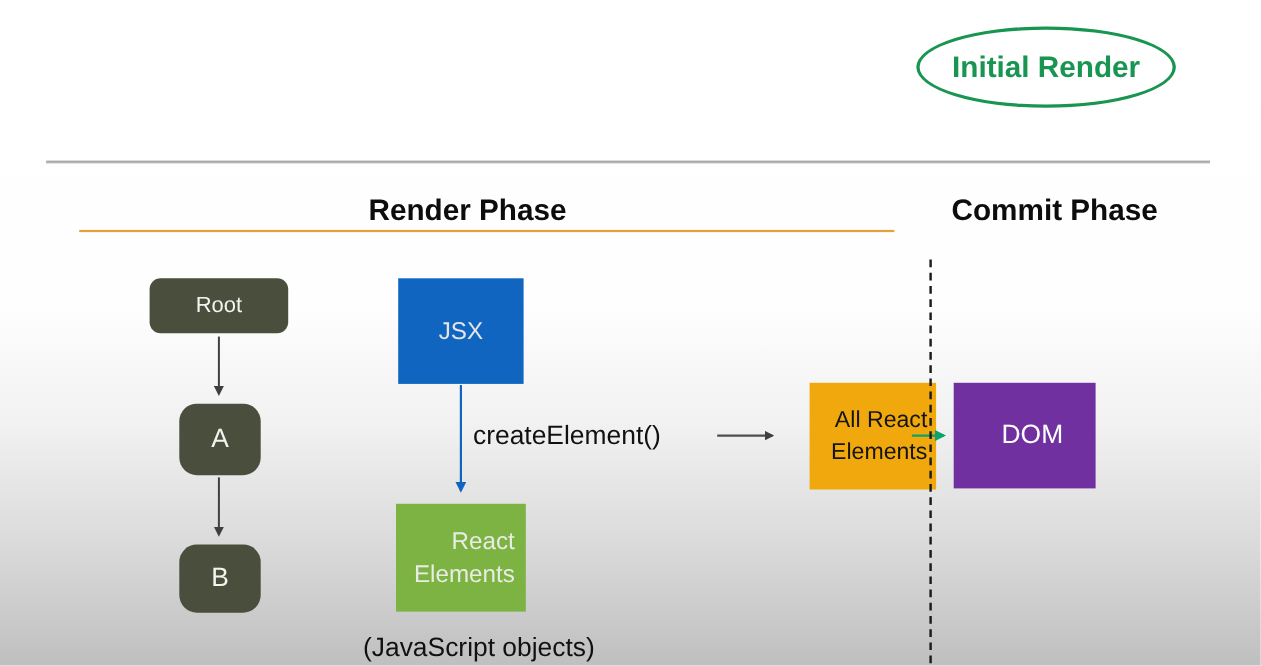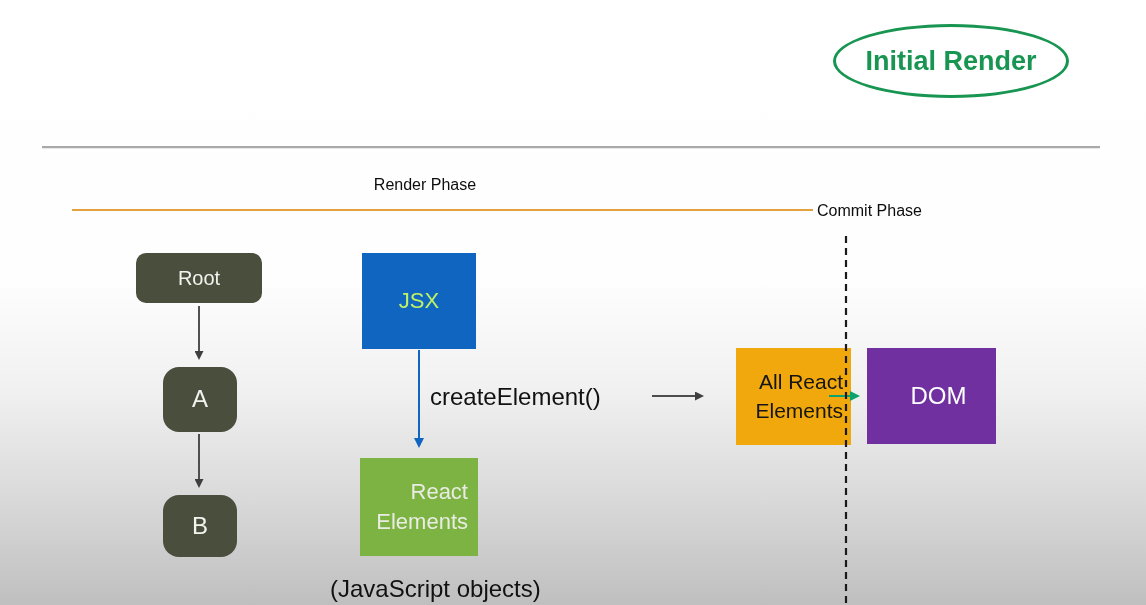--- a/index.html
+++ b/index.html
@@ -19,38 +19,38 @@
   .title{
     position:absolute;left:45px;top:68px;margin:0;
     font-size:51px;font-weight:400;color:#3c3d3f;letter-spacing:0;
     white-space:nowrap;
   }
   .divider{
     position:absolute;left:42px;top:146px;width:1058px;height:2px;
     background:#a9a9a9;border-bottom:1px solid #e8e8e8;
   }
   .phase-label{
-    position:absolute;top:176px;font-size:16px;font-weight:400;color:#0d0d0d;
+    position:absolute;top:176px;font-size:27px;font-weight:700;color:#0d0d0d;
     white-space:nowrap;
   }
   .phase-label.render{left:0;width:850px;text-align:center;}
-  .phase-label.commit{left:817px;margin-top:26px;}
+  .phase-label.commit{left:865px;}
   .orange-underline{
     position:absolute;left:72px;top:209px;width:741px;height:2px;
     background:#e5a13c;
   }
   .box{
     position:absolute;display:flex;align-items:center;justify-content:center;
     text-align:right;line-height:1.35;
   }
   .node{color:#f3f3ef;background:#4a4e3d;}
   .node-root{left:136px;top:253px;width:126px;height:50px;border-radius:10px;font-size:20px;}
   .node-a{left:163px;top:367px;width:74px;height:65px;border-radius:16px;font-size:24px;}
   .node-b{left:163px;top:495px;width:74px;height:62px;border-radius:16px;font-size:24px;}
-  .jsx{left:362px;top:253px;width:114px;height:96px;color:#bef264;font-size:22px;}
+  .jsx{left:362px;top:253px;width:114px;height:96px;color:#e5e5e5;font-size:22px;}
   .react-elements{left:360px;top:458px;width:118px;height:98px;color:#e9ece2;font-size:22px;padding:16px 10px;box-sizing:border-box;}
   .all-react{left:736px;top:348px;width:115px;height:97px;color:#151515;font-size:21px;padding:0 8px;box-sizing:border-box;}
   .dom{left:867px;top:348px;width:115px;height:96px;color:#ffffff;font-size:24px;padding-left:14px;}
   .annotation{
     position:absolute;color:#111111;font-size:24px;white-space:nowrap;
   }
   .create-element{left:430px;top:383px;}
   .js-objects{left:330px;top:575px;}
   svg.overlay{position:absolute;left:0;top:0;pointer-events:none;}
 </style>

